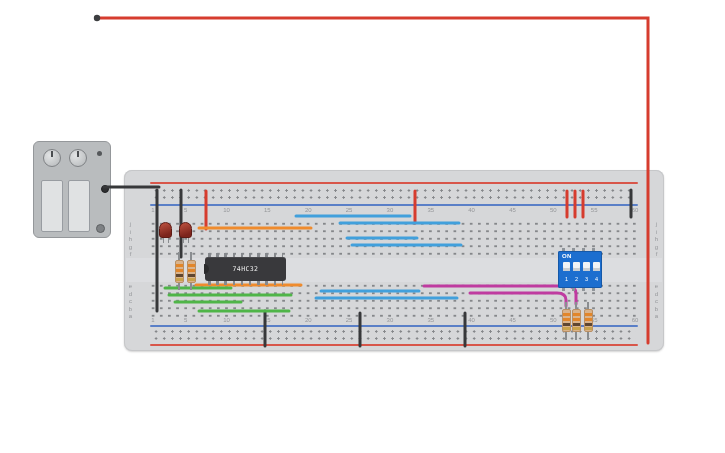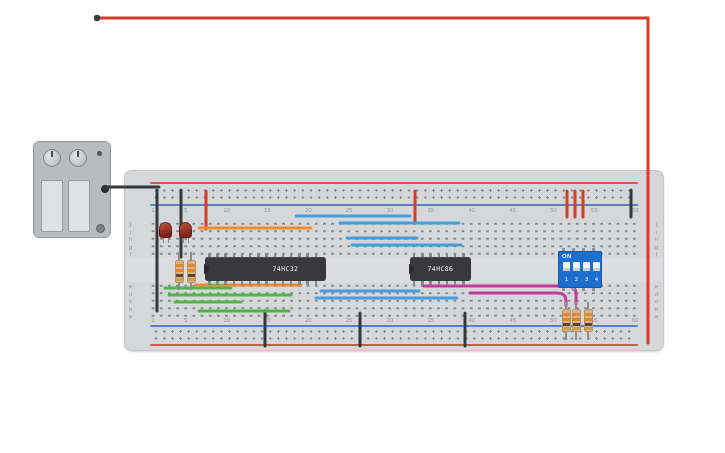--- a/index.html
+++ b/index.html
@@ -73,21 +73,21 @@
   
   .ic{position:absolute;top:257px;height:24px;background:#39393c;border-radius:3px;
     color:#ededed;font-family:"DejaVu Sans Mono",monospace;font-size:6.5px;letter-spacing:.4px;
     display:flex;align-items:center;justify-content:center;
     box-shadow:inset 0 1px 0 rgba(255,255,255,.08);}
   .ic::before{content:"";position:absolute;left:-1px;top:50%;transform:translateY(-50%);
     width:5px;height:10px;border-radius:0 5px 5px 0;background:#2b2b2d;}
   .ic .pins{position:absolute;left:3px;right:3px;height:4px;
     background:repeating-linear-gradient(90deg,#86898d 0 2.5px,transparent 2.5px 8.2px);}
   .ic .pins.top{top:-4px;} .ic .pins.bot{bottom:-4px;}
-  #ic-1{left:205px;width:81px;padding-left:40px;} #ic-2{left:300px;width:61px;} #ic-3{left:410px;width:61px;}
+  #ic-1{left:205px;width:81px;} #ic-2{left:300px;width:61px;} #ic-3{left:410px;width:61px;}
 
   
   .dip{position:absolute;left:558px;top:251px;width:44px;height:37px;background:#1c6ecf;
     border-radius:2px;box-shadow:inset 0 0 0 1px #1558a8;}
   .dip::before,.dip::after{content:"";position:absolute;left:4px;right:4px;height:3px;
     background:repeating-linear-gradient(90deg,#8f9499 0 3px,transparent 3px 10px);}
   .dip::before{top:-3px;} .dip::after{bottom:-3px;}
   .dip .on{position:absolute;left:4px;top:2px;color:#fff;font-size:6px;font-weight:bold;letter-spacing:.3px;}
   .dip .nub{position:absolute;top:11px;width:7px;height:9px;background:#f2f4f5;border-radius:1px;
     box-shadow:inset 0 -3px 0 #c9ced2;}
@@ -260,25 +260,20 @@
         <div class="band b3"></div>
         <div class="band b4"></div>
     </div>
   </div>
 
   <div class="ic" id="ic-1">
     <div class="pins top"></div>
     <span>74HC32</span>
     <div class="pins bot"></div>
   </div>
-  <div class="ic" id="ic-3">
-    <div class="pins top"></div>
-    <span>74HC86</span>
-    <div class="pins bot"></div>
-  </div>
 
   <div class="dip">
     <span class="on">ON</span>
     <div class="nub p1"></div>
     <div class="nub p2"></div>
     <div class="nub p3"></div>
     <div class="nub p4"></div>
     <span class="num p1">1</span>
     <span class="num p2">2</span>
     <span class="num p3">3</span>

